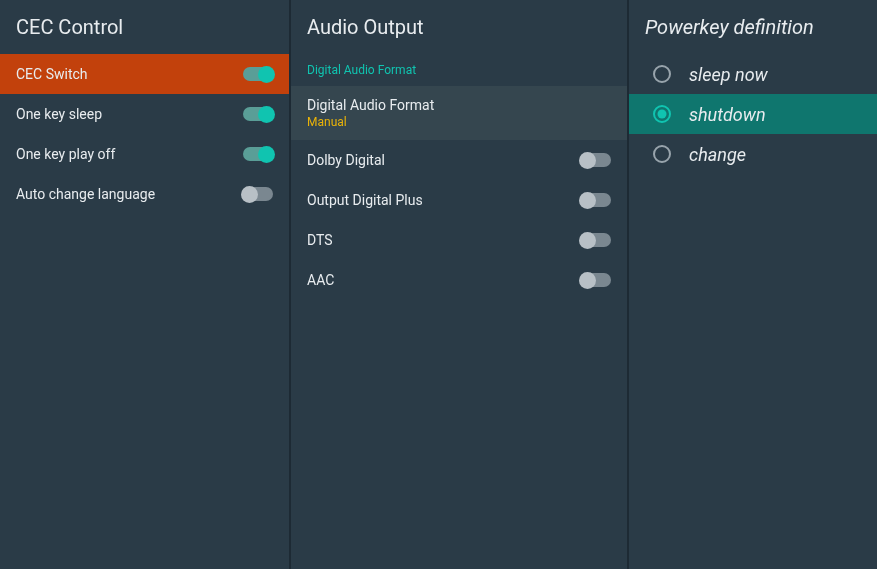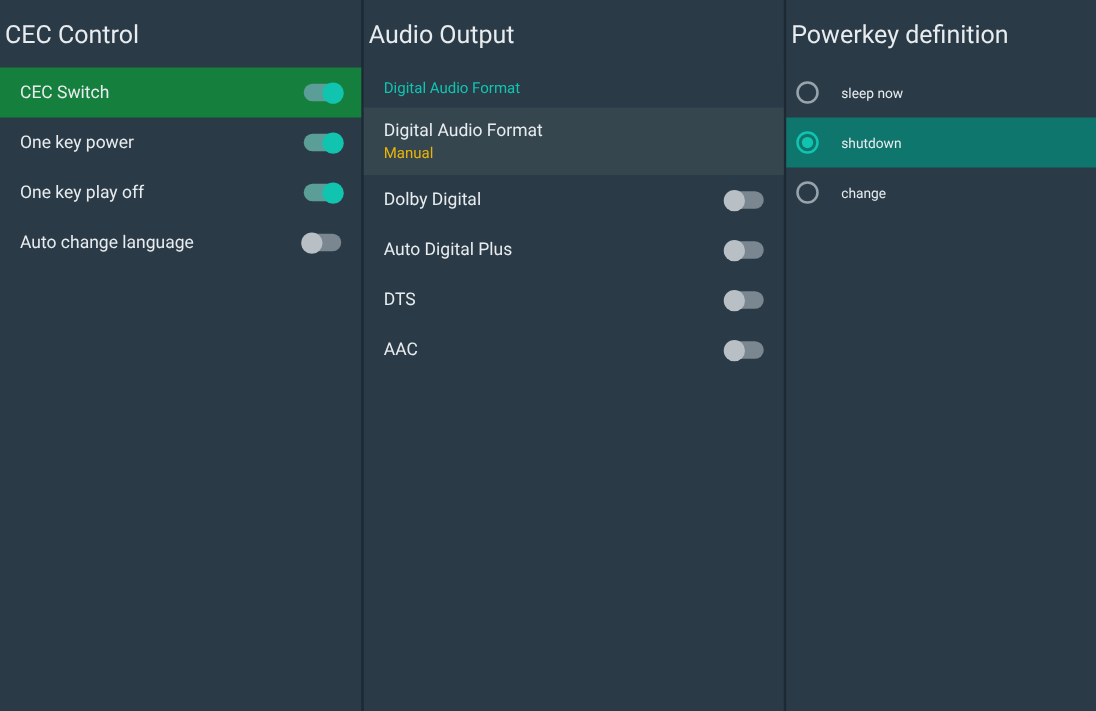--- a/index.html
+++ b/index.html
@@ -24,24 +24,25 @@
     .panel-left {
       width: 291px;
       border-right: 2px solid #1d2a34;
     }
     .panel-mid {
       width: 338px;
       border-right: 2px solid #1d2a34;
     }
     .panel-right {
       flex: 1;
+      font-style: italic;
     }
     .panel-header {
       height: 54px;
-      padding: 0 4px;
+      padding: 0 16px;
       display: flex;
       align-items: center;
       font-size: 20px;
       font-weight: 400;
       color: #e8ecef;
     }
     .section-label {
       height: 32px;
       padding: 0 16px;
       display: flex;
@@ -53,21 +54,21 @@
     .row {
       height: 40px;
       padding: 0 16px;
       display: flex;
       align-items: center;
       justify-content: space-between;
       font-size: 14px;
       color: #e8ecef;
     }
     .row.selected {
-      background: #15803d;
+      background: #c2410c;
     }
     .row-two-line {
       height: 54px;
       padding: 0 16px;
       display: flex;
       flex-direction: column;
       justify-content: center;
       gap: 2px;
     }
     .row-two-line.selected {
@@ -126,25 +127,25 @@
       width: 9px;
       height: 9px;
       border-radius: 50%;
       background: #10c4b0;
       top: 50%;
       left: 50%;
       transform: translate(-50%, -50%);
     }
     .radio-row {
       height: 40px;
-      padding: 0 8px;
+      padding: 0 24px;
       display: flex;
       align-items: center;
       gap: 18px;
-      font-size: 11px;
+      font-size: 18px;
       color: #e8ecef;
     }
     .radio-row.selected {
       background: #0f766e;
     }
   </style>
 </head>
 <body>
 
 <div class="panel panel-left">
@@ -153,21 +154,21 @@
   </div>
 
   <div class="row selected">
     <span>CEC Switch</span>
     <div class="toggle on">
         <div class="knob"></div>
       </div>
   </div>
 
   <div class="row">
-    <span>One key power</span>
+    <span>One key sleep</span>
     <div class="toggle on">
         <div class="knob"></div>
       </div>
   </div>
 
   <div class="row">
     <span>One key play off</span>
     <div class="toggle on">
         <div class="knob"></div>
       </div>
@@ -197,21 +198,21 @@
 
 
   <div class="row">
     <span>Dolby Digital</span>
     <div class="toggle off">
         <div class="knob"></div>
       </div>
   </div>
 
   <div class="row">
-    <span>Auto Digital Plus</span>
+    <span>Output Digital Plus</span>
     <div class="toggle off">
         <div class="knob"></div>
       </div>
   </div>
 
   <div class="row">
     <span>DTS</span>
     <div class="toggle off">
         <div class="knob"></div>
       </div>

